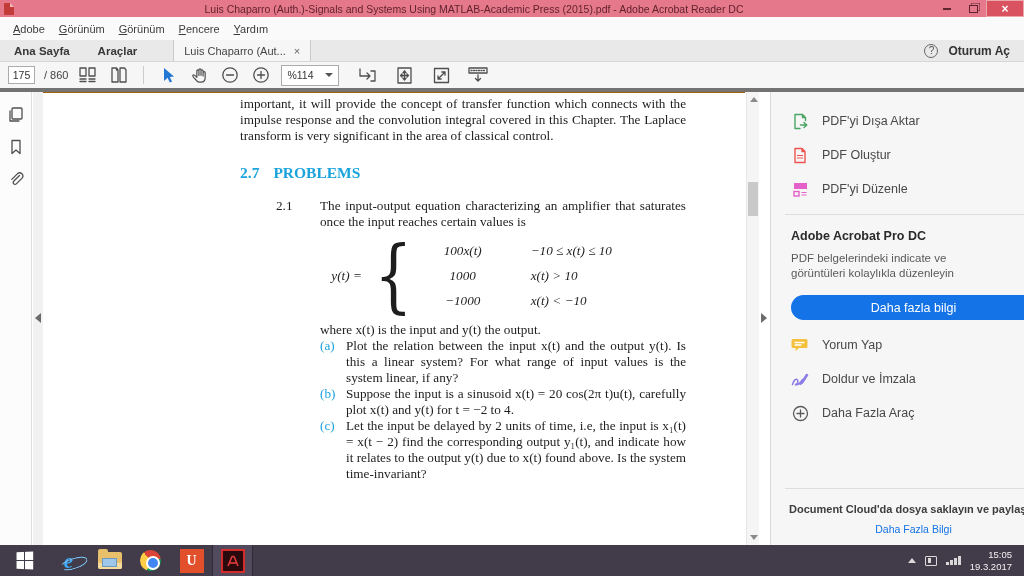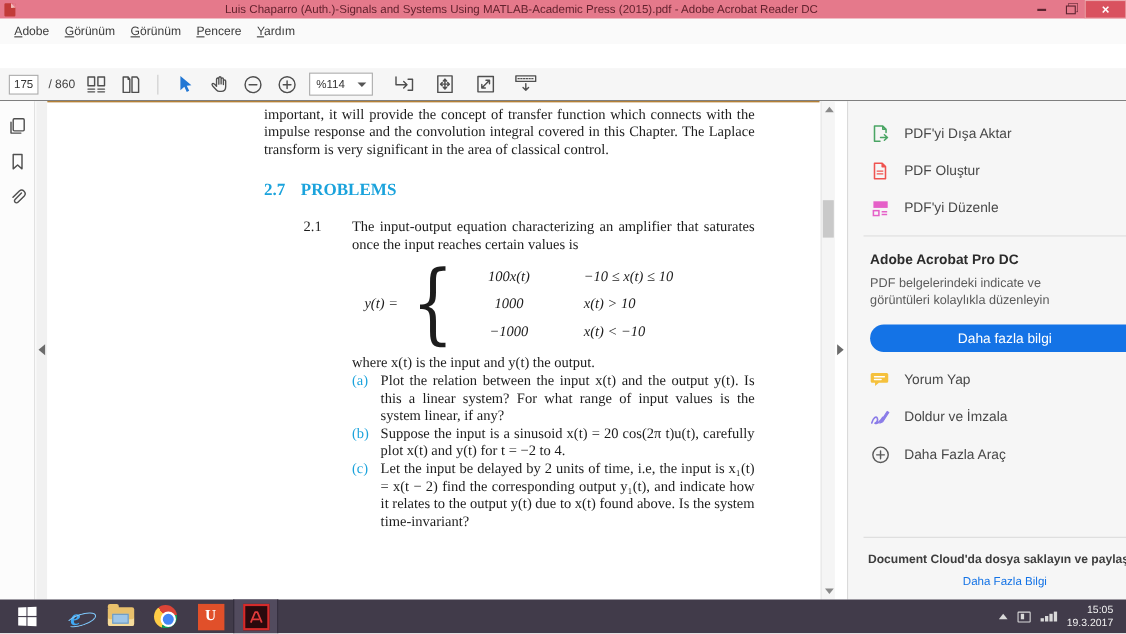--- a/index.html
+++ b/index.html
@@ -27,21 +27,21 @@
   
   .tabbar { position:absolute; left:0; top:40px; width:1024px; height:22px; background:#e9e9e9; border-bottom:1px solid #d6d6d6; display:flex; align-items:stretch; }
   .tab { font-size:11.5px; font-weight:bold; color:#383838; display:flex; align-items:center; padding:0 14px; }
   .doc-tab { background:#f6f6f6; border-left:1px solid #c9c9c9; border-right:1px solid #c9c9c9; font-weight:normal; color:#444; margin-left:22px; padding:0 10px; display:flex; align-items:center; gap:8px; font-size:11px; }
   .tab-close { color:#666; font-size:11px; }
   .tabbar-right { margin-left:auto; display:flex; align-items:center; gap:10px; padding-right:14px; }
   .help-circ { width:14px; height:14px; border:1px solid #666; border-radius:50%; color:#555; font-size:10px; display:flex; align-items:center; justify-content:center; }
   .signin { font-size:12px; font-weight:bold; color:#333; }
 
   
-  .toolbar { position:absolute; left:0; top:62px; width:1024px; height:30px; background:#f6f6f6; border-bottom:1px solid #737373; display:flex; align-items:center; padding-left:8px; gap:9px; }
+  .toolbar { position:absolute; left:0; top:62px; width:1024px; height:30px; background:#f6f6f6; border-bottom:4px solid #737373; display:flex; align-items:center; padding-left:8px; gap:9px; }
   .page-input { width:27px; height:18px; border:1px solid #ababab; background:#fff; font-size:10.5px; text-align:center; color:#333; font-family:"Liberation Sans",sans-serif; }
   .page-total { font-size:11px; color:#444; }
   .tb-ico { width:22px; height:22px; display:flex; align-items:center; justify-content:center; }
   .tb-sep { width:1px; height:18px; background:#cccccc; margin:0 4px; }
   .zoom-box { width:58px; height:21px; border:1px solid #ababab; background:#fff; display:flex; align-items:center; font-size:10.5px; color:#333; padding:0 5px; justify-content:space-between; }
   .caret-dn { width:0; height:0; border-left:4px solid transparent; border-right:4px solid transparent; border-top:4px solid #555; }
 
   
   .main { position:absolute; left:0; top:92px; width:1024px; height:453px; background:#fff; }
   .left-rail { position:absolute; left:0; top:0; width:32px; height:453px; background:#fcfcfc; border-right:1px solid #dedede; display:flex; flex-direction:column; align-items:center; padding-top:14px; gap:14px; }
@@ -136,20 +136,32 @@
   </div>
 
   <div class="menubar">
     <span class="menu-item">Adobe</span>
     <span class="menu-item">Görünüm</span>
     <span class="menu-item">Görünüm</span>
     <span class="menu-item">Pencere</span>
     <span class="menu-item">Yardım</span>
   </div>
 
+  <div class="tabbar">
+    <div class="tab">Ana Sayfa</div>
+    <div class="tab">Araçlar</div>
+    <div class="doc-tab">
+      <span>Luis Chaparro (Aut...</span>
+      <span class="tab-close">×</span>
+    </div>
+    <div class="tabbar-right">
+      <div class="help-circ">?</div>
+      <div class="signin">Oturum Aç</div>
+    </div>
+  </div>
 
   <div class="toolbar">
     <input class="page-input" value="175" style="">
     <span class="page-total">/ 860</span>
     <div class="tb-ico">
       <svg class="lineicon" width="18" height="16" viewBox="0 0 18 16">
           <rect x="1" y="1" width="6" height="8"></rect>
           <rect x="10" y="1" width="6" height="8"></rect>
           <path d="M1 12h6M10 12h6M1 14.5h6M10 14.5h6"></path>
         </svg>

